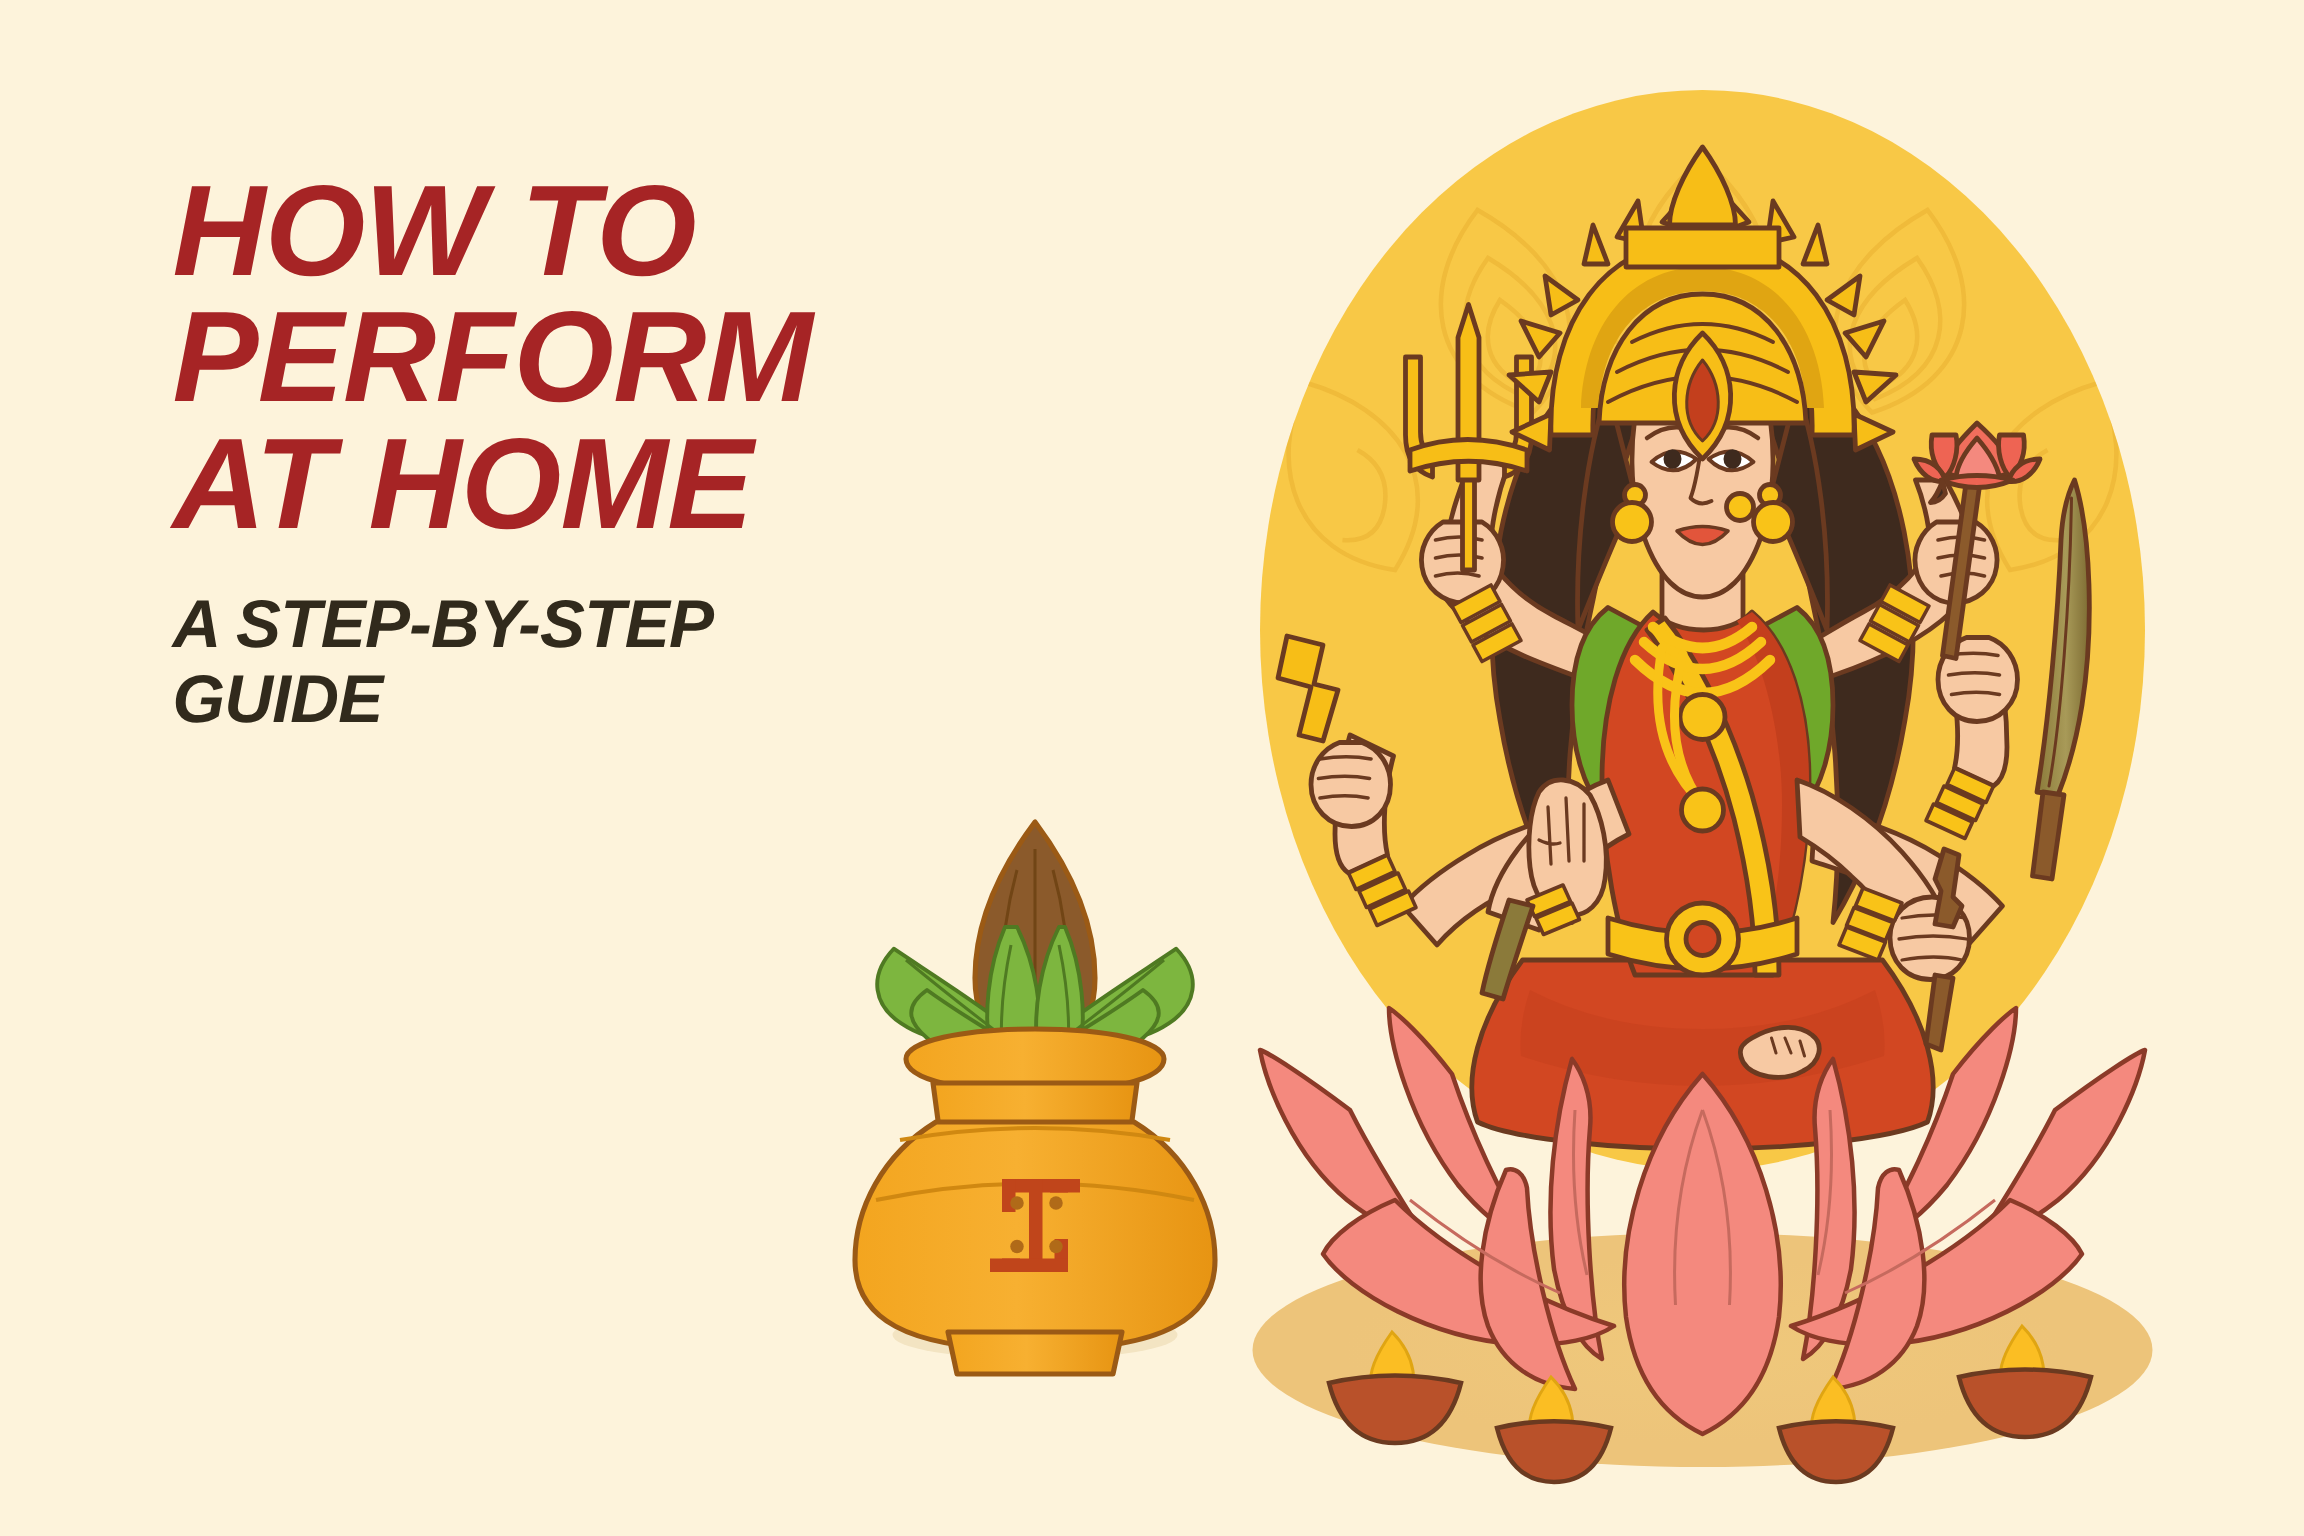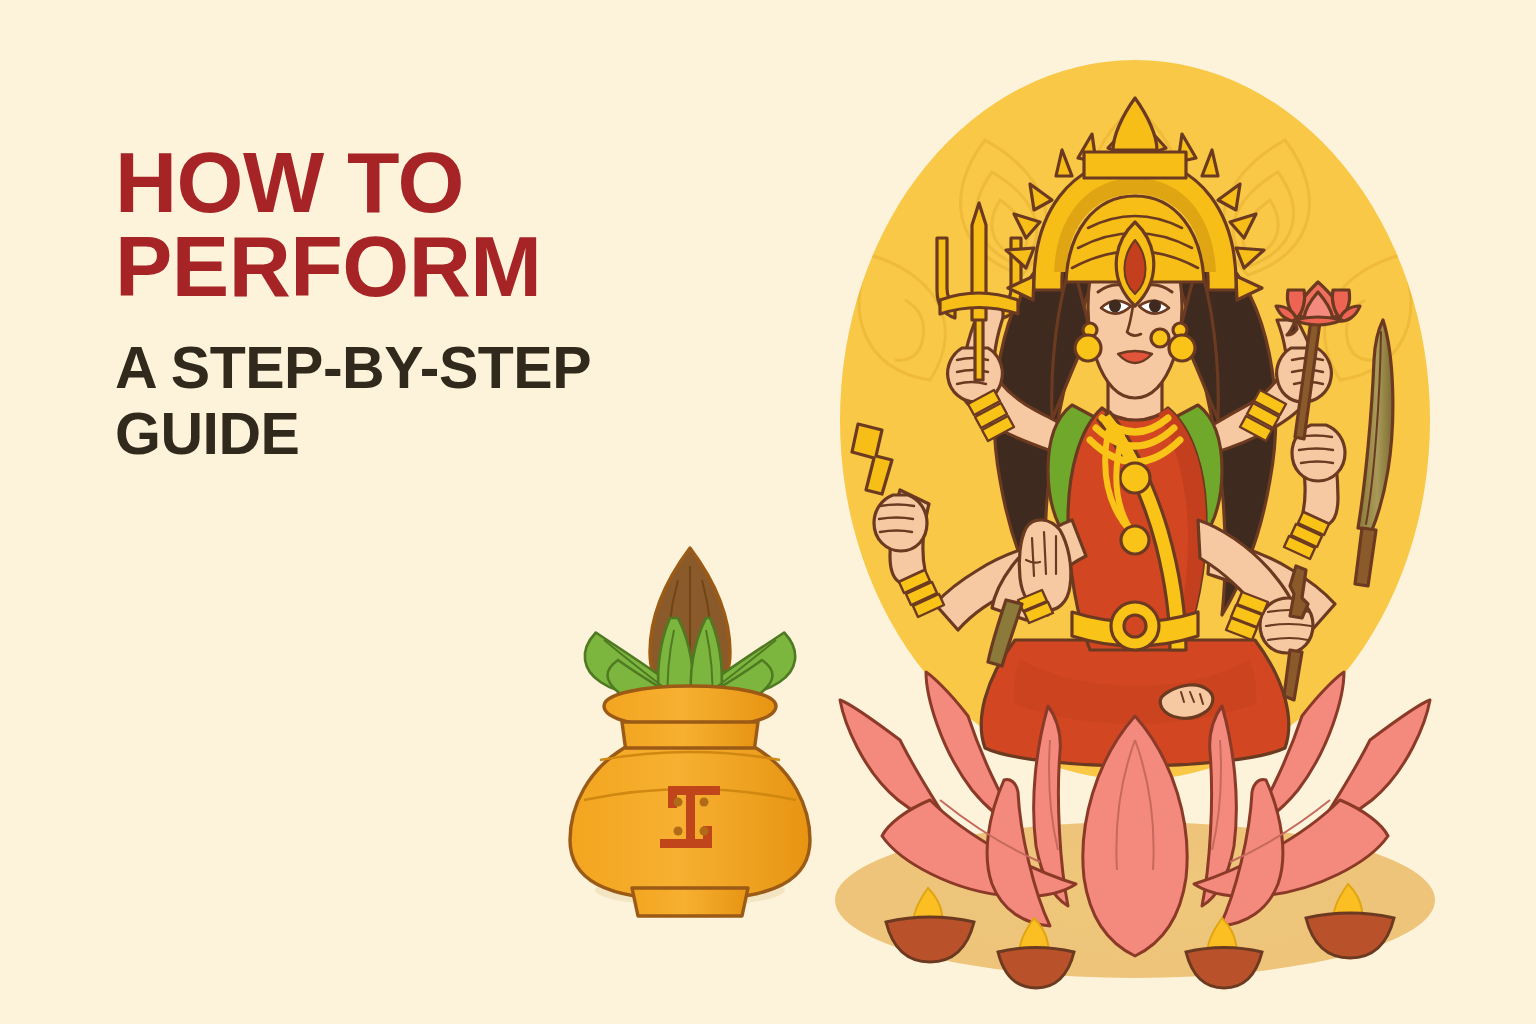--- a/index.html
+++ b/index.html
@@ -13,40 +13,41 @@
     height: 1024px;
     overflow: hidden;
     background: #FDF3DB;
     font-family: "Liberation Sans", sans-serif;
   }
 
   
   #text-block {
     position: absolute;
     left: 115px;
-    top: 140px;
+    top: 112px;
     width: 620px;
+    font-style: italic;
   }
   #main-title {
     margin: 0;
     color: #A62425;
     font-family: "Liberation Sans", sans-serif;
     font-weight: 700;
     font-size: 86px;
     line-height: 0.98;
     letter-spacing: -0.5px;
     text-transform: uppercase;
   }
   #main-title .tline { display: block; white-space: nowrap; }
   #subtitle {
     margin: 26px 0 0 0;
     color: #312A1C;
     font-family: "Liberation Sans", sans-serif;
     font-weight: 700;
-    font-size: 59px;
+    font-size: 45px;
     line-height: 1.12;
     letter-spacing: -0.5px;
     text-transform: uppercase;
     width: 480px;
   }
 
   
   #artwork {
     position: absolute;
     left: 0;
@@ -421,17 +422,18 @@
           <circle cx="704" cy="831" r="4.5" fill="#B06A18"></circle>
         </g>
       </g>
     </svg>
   </div>
 
   <div id="text-block">
     <h1 id="main-title">
       <span class="tline">HOW TO</span>
       <span class="tline">PERFORM</span>
+      <span class="tline">AT HOME</span>
     </h1>
     <h2 id="subtitle">A STEP-BY-STEP GUIDE</h2>
   </div>
 
 </div>
 
 </body></html>

